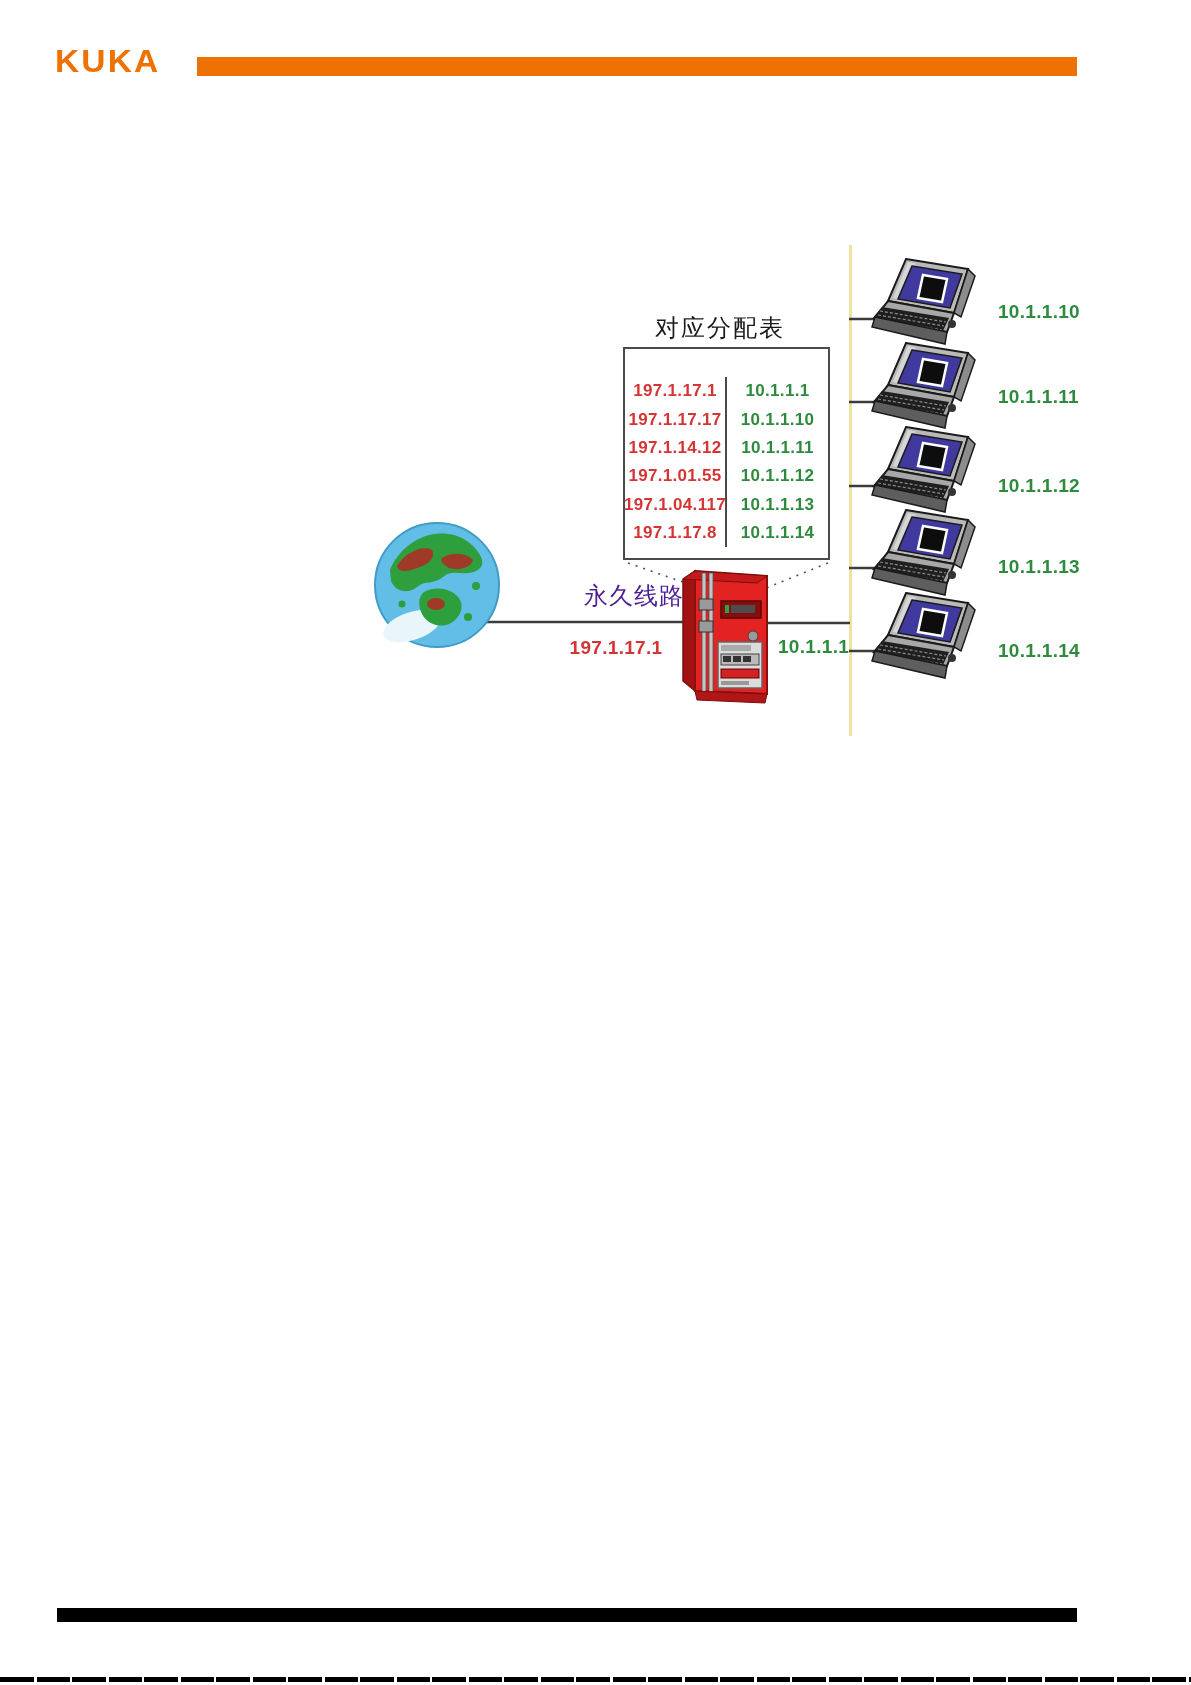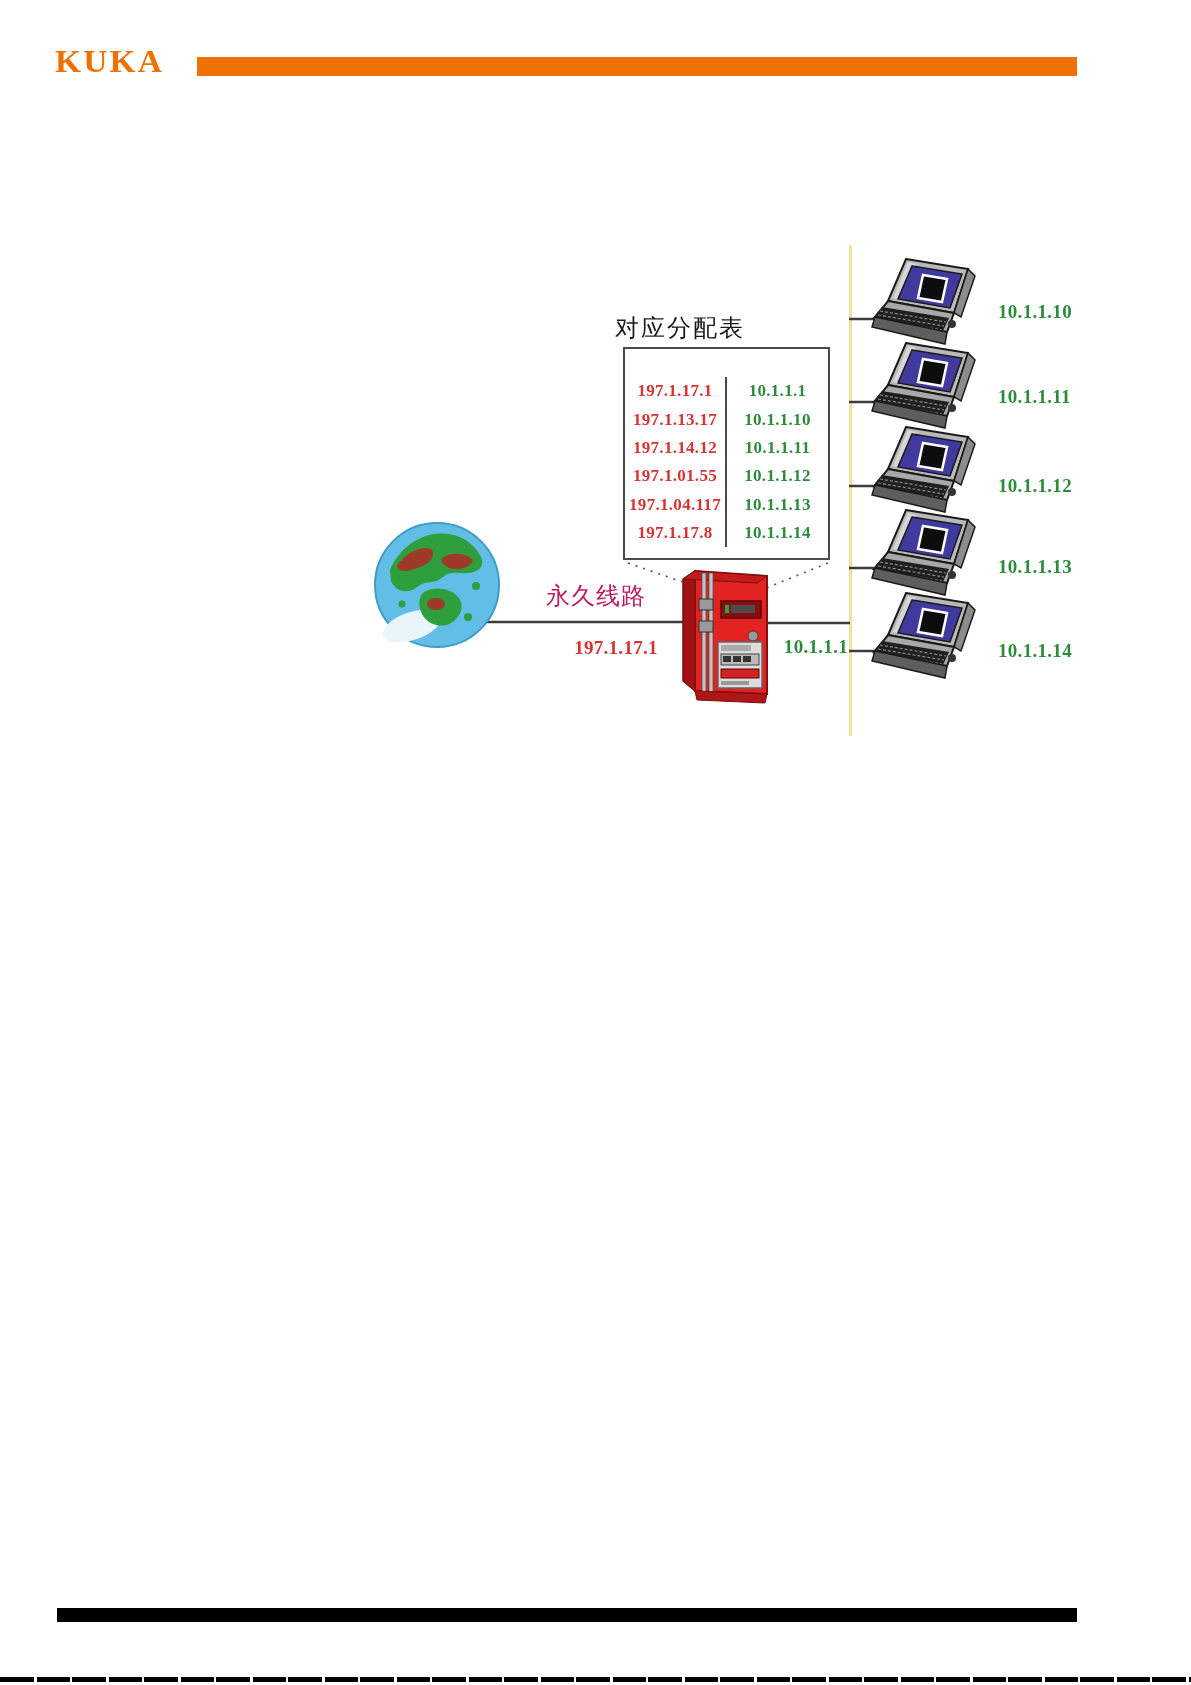--- a/index.html
+++ b/index.html
@@ -10,21 +10,21 @@
     --line-dark:#3C3C3C;
   }
   html,body{margin:0;padding:0;background:#888;}
   *{box-sizing:border-box;}
   .page{
     position:relative;
     width:1191px;height:1685px;
     margin:0 auto;
     background:#ffffff;
     overflow:hidden;
-    font-family:Liberation Serif, serif;
+    font-family:Liberation Sans, sans-serif;
   }
   .abs{position:absolute;}
   
   .kuka-logo{
     left:55px;top:44px;
     font-size:31px;font-weight:800;
     color:var(--accent);
     letter-spacing:2px;
     transform:scaleX(1.08);
     transform-origin:left center;
@@ -50,27 +50,27 @@
   }
   .map-table .cell{
     display:flex;align-items:center;justify-content:center;
     font-size:17px;font-weight:bold;
     letter-spacing:0.3px;
   }
   .map-table .ext{color:var(--external-ip-red);border-right:2px solid #4a4a4a;}
   .map-table .int{color:var(--internal-ip-green);}
   .table-title{
     left:615px;top:312px;width:170px;
-    text-align:left;
+    text-align:right;
     font-size:24px;color:#1a1a1a;
     letter-spacing:2px;
   }
   .permanent-line-label{
-    left:546px;top:580px;width:110px;
-    font-size:24px;color:#be185d;
+    left:584px;top:580px;width:110px;
+    font-size:24px;color:#4c1d95;
     letter-spacing:1px;
   }
   .wan-ip{
     left:566px;top:637px;width:100px;
     font-size:19px;font-weight:bold;
     color:var(--external-ip-red);
     text-align:center;letter-spacing:0.3px;
   }
   .lan-ip{
     left:778px;top:636px;width:70px;
@@ -143,21 +143,21 @@
 
     <line x1="628" y1="563" x2="700" y2="588" stroke="#555" stroke-width="1.6" stroke-dasharray="2 6"></line>
     <line x1="828" y1="563" x2="766" y2="588" stroke="#555" stroke-width="1.6" stroke-dasharray="2 6"></line>
   </svg>
 
   <div class="abs table-title txt">对应分配表</div>
 
   <div class="abs map-table">
     <div class="cell ext">197.1.17.1</div>
     <div class="cell int">10.1.1.1</div>
-    <div class="cell ext">197.1.13.17</div>
+    <div class="cell ext">197.1.17.17</div>
     <div class="cell int">10.1.1.10</div>
     <div class="cell ext">197.1.14.12</div>
     <div class="cell int">10.1.1.11</div>
     <div class="cell ext">197.1.01.55</div>
     <div class="cell int">10.1.1.12</div>
     <div class="cell ext">197.1.04.117</div>
     <div class="cell int">10.1.1.13</div>
     <div class="cell ext">197.1.17.8</div>
     <div class="cell int">10.1.1.14</div>
   </div>

